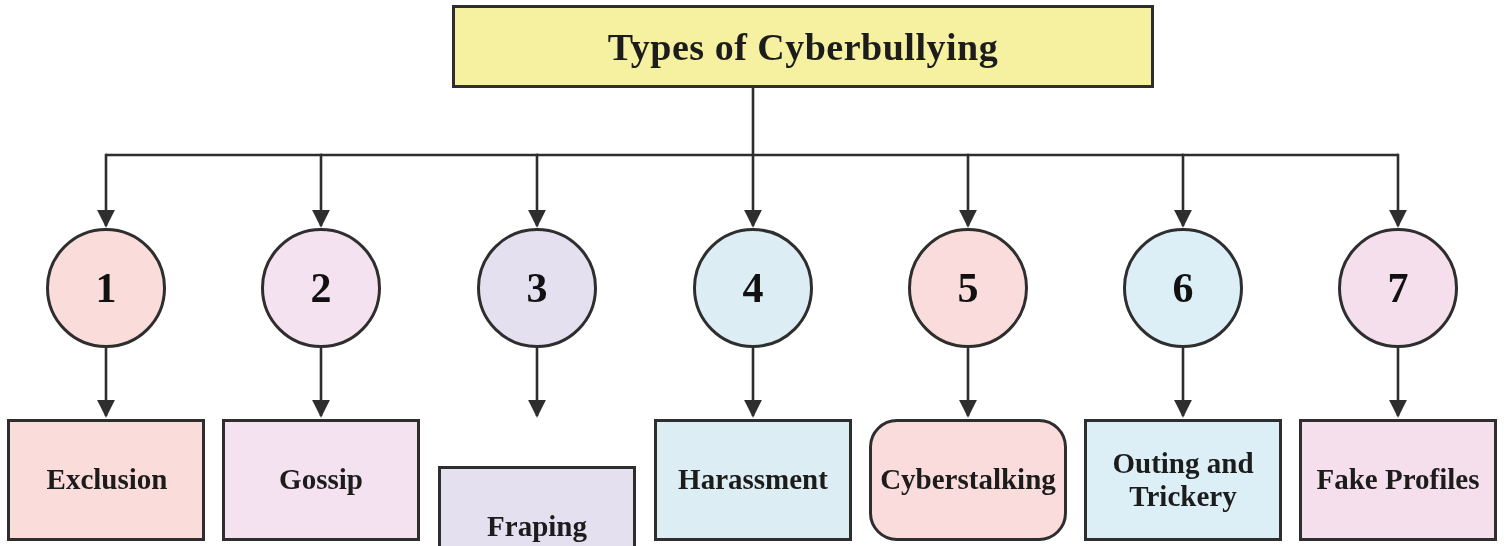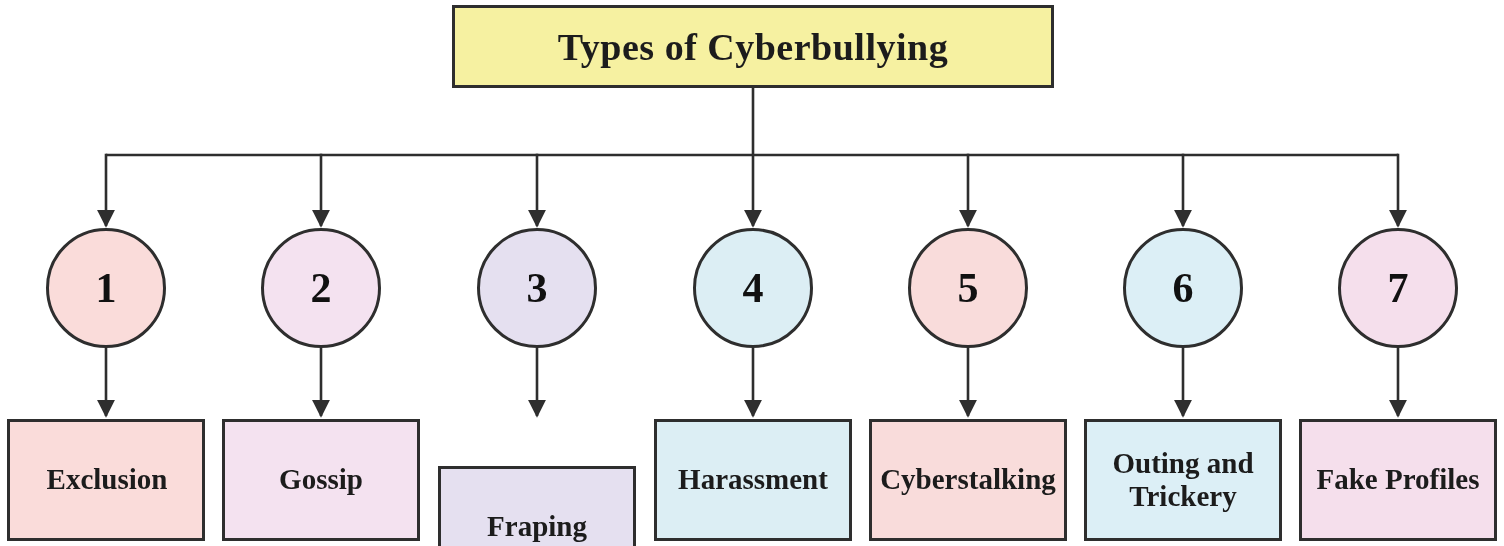--- a/index.html
+++ b/index.html
@@ -13,21 +13,21 @@
   }
   .connectors {
     position: absolute;
     left: 0; top: 0;
     width: 1504px; height: 546px;
     z-index: 1;
   }
   .title-box {
     position: absolute;
     left: 452px; top: 5px;
-    width: 602px; height: 83px;
+    width: 702px; height: 83px;
     box-sizing: border-box;
     border: 3px solid #2e2e2e;
     display: flex; align-items: center; justify-content: center;
     font-size: 38px; font-weight: bold; color: #1c1c1c;
     z-index: 2;
     letter-spacing: 0.5px;
   }
   .circle-node {
     position: absolute;
     top: 228px;
@@ -131,21 +131,21 @@
   </div>
   <div class="type-box col-2" style="background-color: rgb(244, 226, 240);">
     <span>Gossip</span>
   </div>
   <div class="type-box col-3" style="background-color: rgb(229, 224, 240);">
     <span>Fraping</span>
   </div>
   <div class="type-box col-4" style="background-color: rgb(220, 238, 244);">
     <span>Harassment</span>
   </div>
-  <div class="type-box col-5" style="background-color: rgb(249, 220, 219);">
+  <div class="type-box col-5" style="background-color: rgb(249, 220, 219); border-radius: 28px;">
     <span>Cyberstalking</span>
   </div>
   <div class="type-box col-6" style="background-color: rgb(220, 239, 246);">
     <span>Outing and Trickery</span>
   </div>
   <div class="type-box col-7" style="background-color: rgb(245, 223, 236);">
     <span>Fake Profiles</span>
   </div>
 
 </div>

